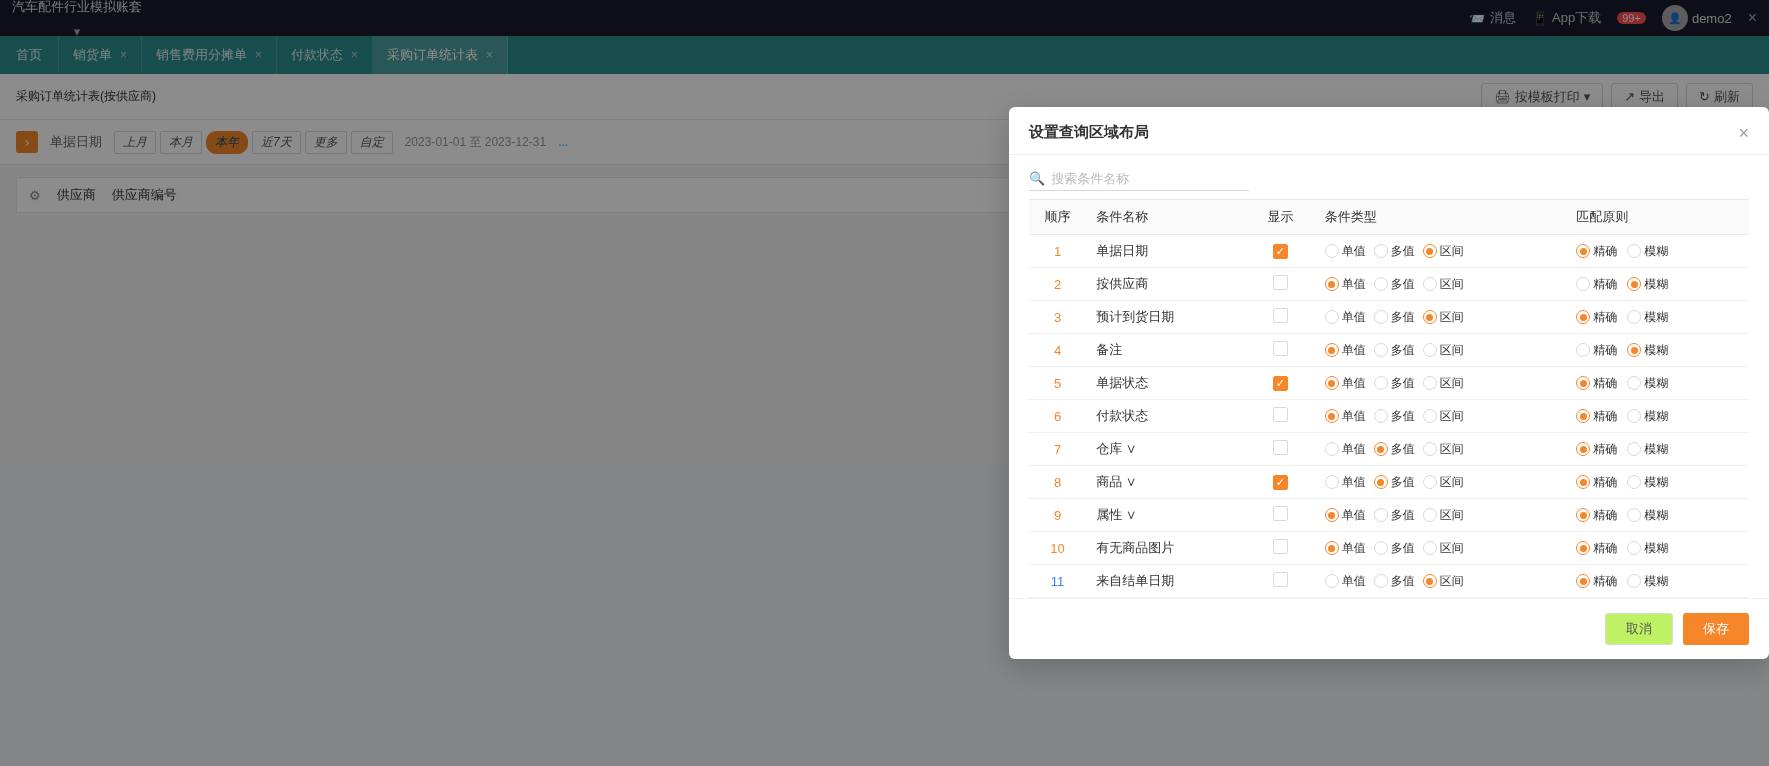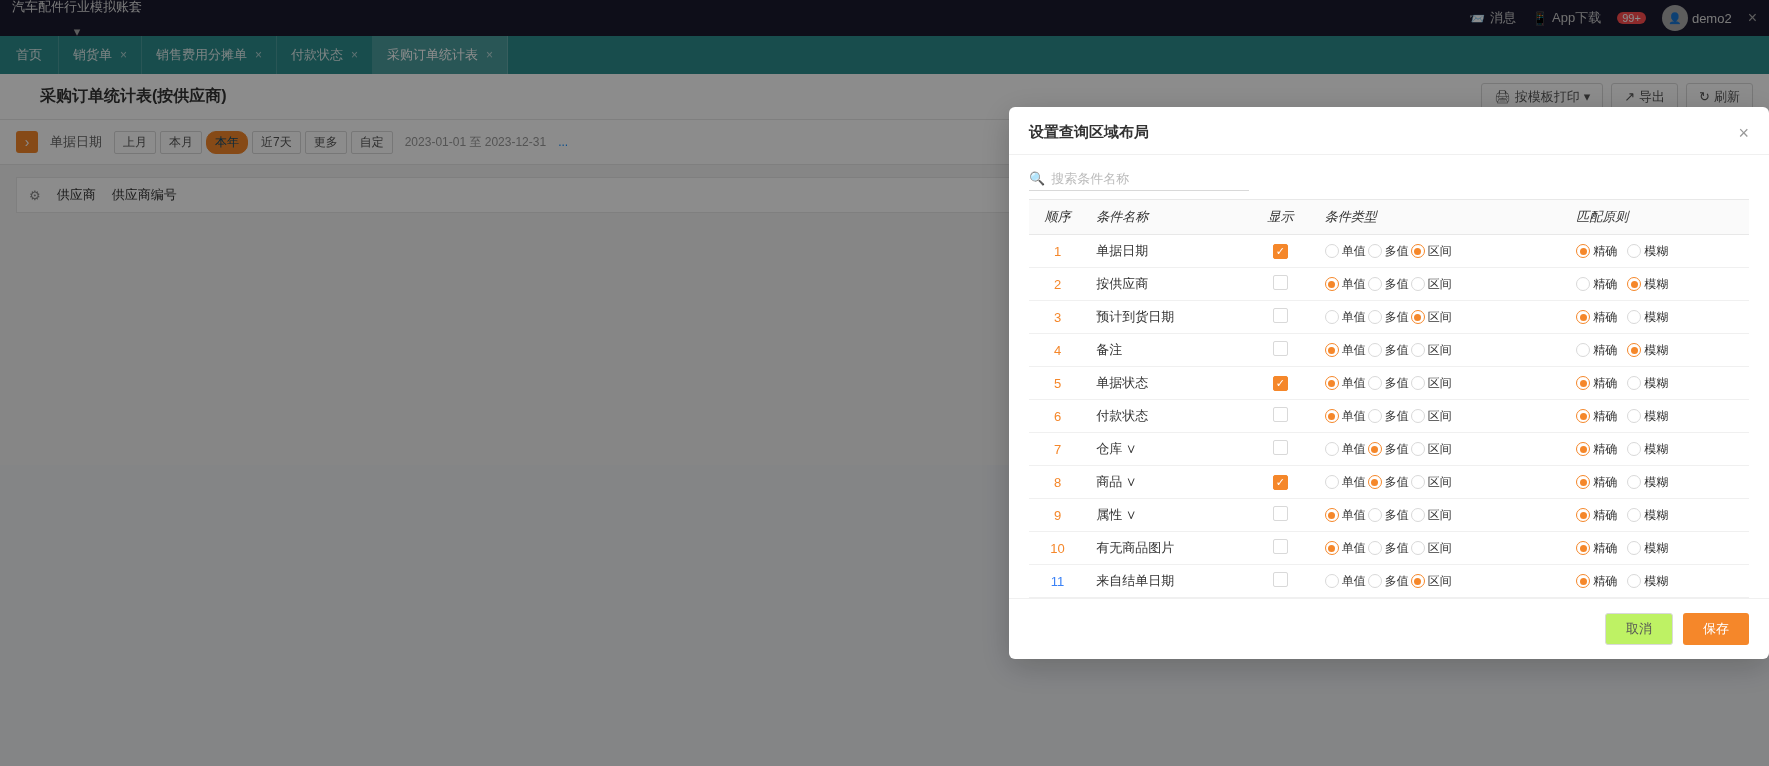--- a/index.html
+++ b/index.html
@@ -49,37 +49,37 @@
     
     .page-header {
       height: 46px;
       background: #fff;
       display: flex;
       align-items: center;
       justify-content: space-between;
       padding: 0 16px;
       border-bottom: 1px solid #e8e8e8;
     }
-    .page-title { font-size: 16px; font-weight: bold; color: #333; margin-left: 24px; }
+    .page-title { font-size: 12px; font-weight: normal; color: #333; }
     .header-actions { display: flex; align-items: center; gap: 8px; }
     .btn-outline { border: 1px solid #d9d9d9; background: #fff; padding: 4px 12px; border-radius: 3px; cursor: pointer; font-size: 13px; color: #555; display: flex; align-items: center; gap: 4px; }
 
     
     .filter-bar {
       background: #fff;
       padding: 8px 16px;
       border-bottom: 1px solid #e8e8e8;
       display: flex;
       align-items: center;
       gap: 12px;
     }
     .filter-toggle { width: 22px; height: 22px; background: #f5872a; color: #fff; display: flex; align-items: center; justify-content: center; border-radius: 3px; cursor: pointer; font-size: 14px; }
     .filter-label { color: #666; font-size: 13px; }
     .date-btns { display: flex; gap: 4px; align-items: center; }
-    .date-btn { padding: 2px 8px; border: 1px solid #d9d9d9; border-radius: 2px; cursor: pointer; font-size: 12px; color: #555; background: #fff; }
+    .date-btn { padding: 2px 8px; border: 1px solid #d9d9d9; border-radius: 2px; cursor: pointer; font-size: 12px; color: #555; background: #fff; font-style: italic; }
     .date-btn.active { background: #f5872a; color: #0c4a6e; border-color: #f5872a; border-radius: 10px; }
     .date-range { font-size: 12px; color: #999; }
     .more-btn { color: #1890ff; font-size: 12px; cursor: pointer; }
     .filter-right { margin-left: auto; display: flex; gap: 8px; }
     .btn-query { background: #f5872a; border: none; color: #fff; padding: 4px 16px; border-radius: 3px; cursor: pointer; font-size: 13px; }
     .btn-set { border: 1px solid #d9d9d9; background: #fff; padding: 4px 12px; border-radius: 3px; cursor: pointer; font-size: 13px; color: #555; }
 
     
     .table-area {
       background: #f5f5f5;
@@ -190,21 +190,20 @@
       background: #fafafa;
       border-top: 1px solid #e8e8e8;
       border-bottom: 1px solid #e8e8e8;
     }
     .field-table thead th {
       padding: 8px 10px;
       text-align: left;
       color: #333;
       font-weight: 500;
       border-bottom: 1px solid #e8e8e8;
-      font-style: italic;
     }
     .field-table thead th:first-child { width: 50px; text-align: center; }
     .field-table thead th:nth-child(2) { width: 140px; }
     .field-table thead th:nth-child(3) { width: 60px; text-align: center; }
     .field-table thead th:nth-child(4) { width: 220px; }
     .field-table thead th:nth-child(5) { width: 160px; }
 
     .field-table tbody tr { border-bottom: 1px solid #f0f0f0; }
     .field-table tbody td { padding: 7px 10px; color: #333; }
     .field-table tbody td:first-child { text-align: center; color: #f5872a; font-weight: 500; }
@@ -225,21 +224,21 @@
       background: #f5872a;
       border-color: #f5872a;
     }
     .custom-checkbox.checked::after {
       content: '✓';
       color: #fff;
       font-size: 11px;
     }
 
     
-    .radio-group { display: flex; align-items: center; gap: 2px; }
+    .radio-group { display: flex; align-items: center; gap: 8px; }
     .radio-item { display: flex; align-items: center; gap: 3px; cursor: pointer; }
     .radio-circle {
       width: 14px; height: 14px;
       border-radius: 50%;
       border: 1px solid #d9d9d9;
       display: inline-flex;
       align-items: center;
       justify-content: center;
       background: #fff;
       flex-shrink: 0;

